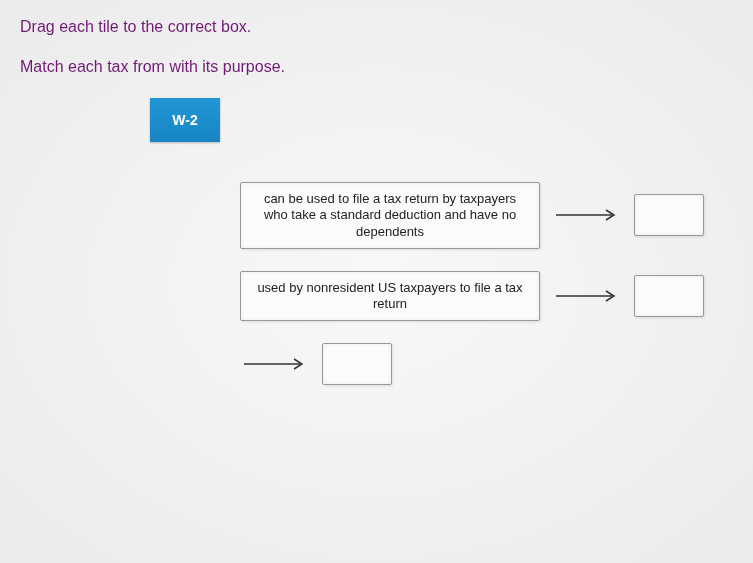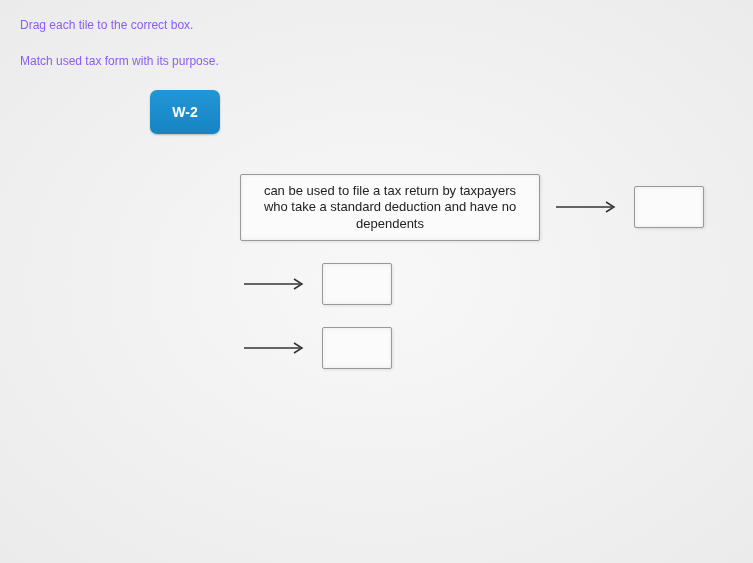--- a/index.html
+++ b/index.html
@@ -8,41 +8,41 @@
     padding: 18px 20px;
     width: 753px;
     height: 563px;
     font-family: Arial, Helvetica, sans-serif;
     font-size: 14px;
     color: #222;
     background: #f3f3f3;
     background-image: radial-gradient(ellipse at center, #f8f8f8 0%, #ebebeb 100%);
   }
   .instruction {
-    font-size: 12px;
+    font-size: 16px;
     margin-bottom: 22px;
-    color: #8b5cf6;
+    color: #701a75;
   }
   .tiles {
     display: flex;
     gap: 28px;
     justify-content: flex-start;
     padding-left: 130px;
     margin-bottom: 40px;
   }
   .tile {
     background: #1a8fcf;
     background: linear-gradient(#2296d6, #1784c3);
     color: #fff;
     font-weight: bold;
     font-size: 14px;
     text-align: center;
     padding: 14px 18px;
     min-width: 70px;
-    border-radius: 7px;
+    border-radius: 0;
     box-shadow: 0 1px 2px rgba(0,0,0,0.25);
     cursor: move;
     user-select: none;
   }
   .rows {
     display: flex;
     flex-direction: column;
     gap: 22px;
     padding-left: 220px;
   }
@@ -81,40 +81,41 @@
     border: 1px solid #999;
     background: #fbfbfb;
     box-shadow: inset 0 0 4px rgba(0,0,0,0.07), 1px 1px 3px rgba(0,0,0,0.1);
     border-radius: 2px;
   }
 </style>
 </head>
 <body>
 
 <div class="instruction">Drag each tile to the correct box.</div>
-<div class="instruction">Match used tax form with its purpose.</div>
+<div class="instruction">Match each tax from with its purpose.</div>
 
 <div class="tiles">
   <div class="tile">W-2</div>
 </div>
 
 <div class="rows">
 
   <div class="row">
     <div class="desc">can be used to file a tax return by taxpayers who take a standard deduction and have no dependents</div>
     <div class="arrow">
       <svg width="70" height="14" viewBox="0 0 70 14">
         <line x1="4" y1="7" x2="60" y2="7" stroke="#333" stroke-width="1.5"></line>
         <polyline points="54,2 62,7 54,12" fill="none" stroke="#333" stroke-width="1.5"></polyline>
       </svg>
     </div>
     <div class="drop"></div>
   </div>
 
   <div class="row">
+    <div class="desc">used by nonresident US taxpayers to file a tax return</div>
     <div class="arrow">
       <svg width="70" height="14" viewBox="0 0 70 14">
         <line x1="4" y1="7" x2="60" y2="7" stroke="#333" stroke-width="1.5"></line>
         <polyline points="54,2 62,7 54,12" fill="none" stroke="#333" stroke-width="1.5"></polyline>
       </svg>
     </div>
     <div class="drop"></div>
   </div>
 
 

